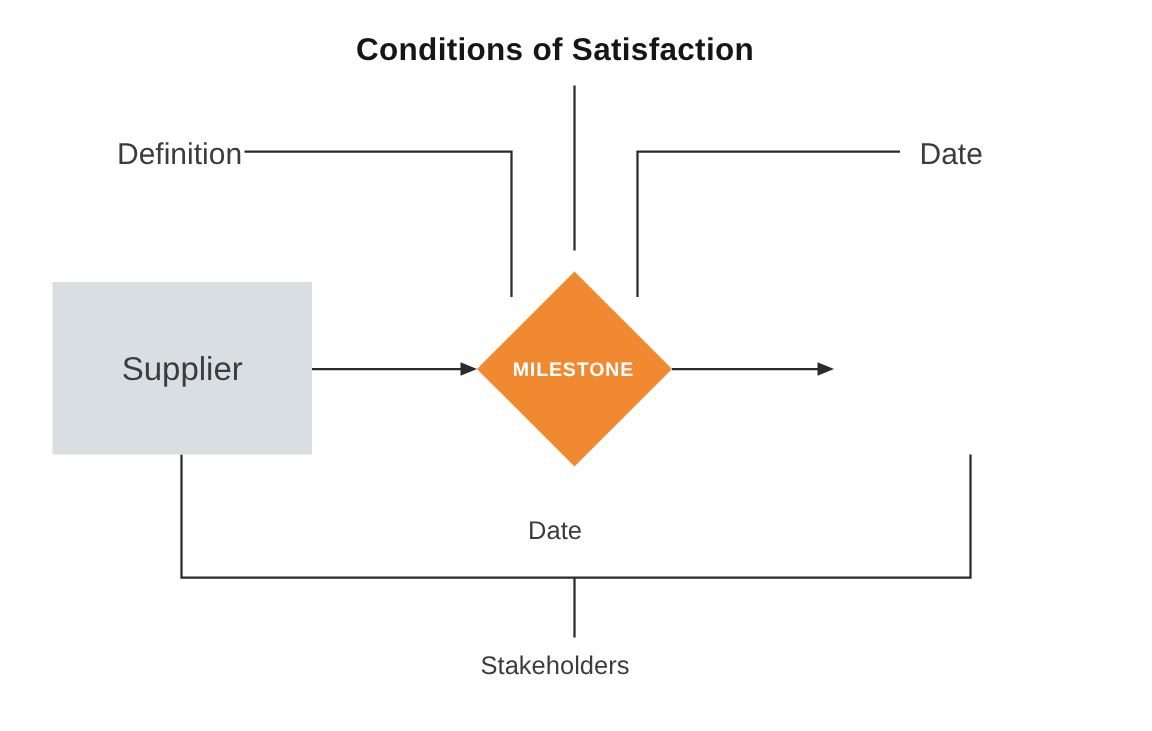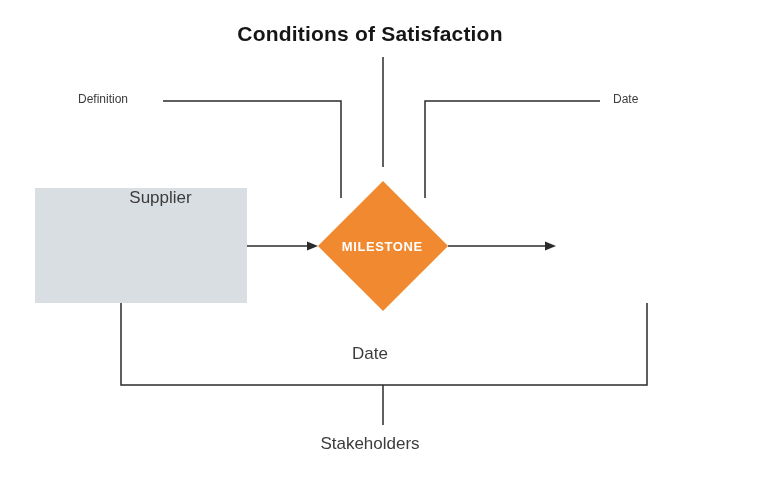--- a/index.html
+++ b/index.html
@@ -24,31 +24,31 @@
   .connector-layer polygon{fill:var(--line-dark);stroke:none;}
   .diagram-title{
     position:absolute;left:0;right:0;top:22px;
     text-align:center;
     font-size:21px;font-weight:bold;
     color:var(--title-text);
     letter-spacing:0.2px;
   }
   .callout-label{
     position:absolute;
-    font-size:12px;
+    font-size:20px;
     color:var(--label-text);
   }
   .label-definition{left:78px;top:92px;}
   .label-owner{left:613px;top:92px;}
   .node-box{
     position:absolute;
     width:173px;height:115px;
     background:var(--node-box-gray);
-    display:flex;justify-content:center;
-    font-size:17px;color:var(--label-text);padding-left:39px;
+    display:flex;align-items:center;justify-content:center;
+    font-size:22px;color:var(--label-text);
   }
   .box-supplier{left:35px;top:188px;}
   .box-customer{left:558px;top:188px;}
   .milestone-diamond{
     position:absolute;
     left:337px;top:200px;
     width:92px;height:92px;
     background:var(--milestone-orange);
     transform:rotate(45deg);
     display:flex;align-items:center;justify-content:center;

